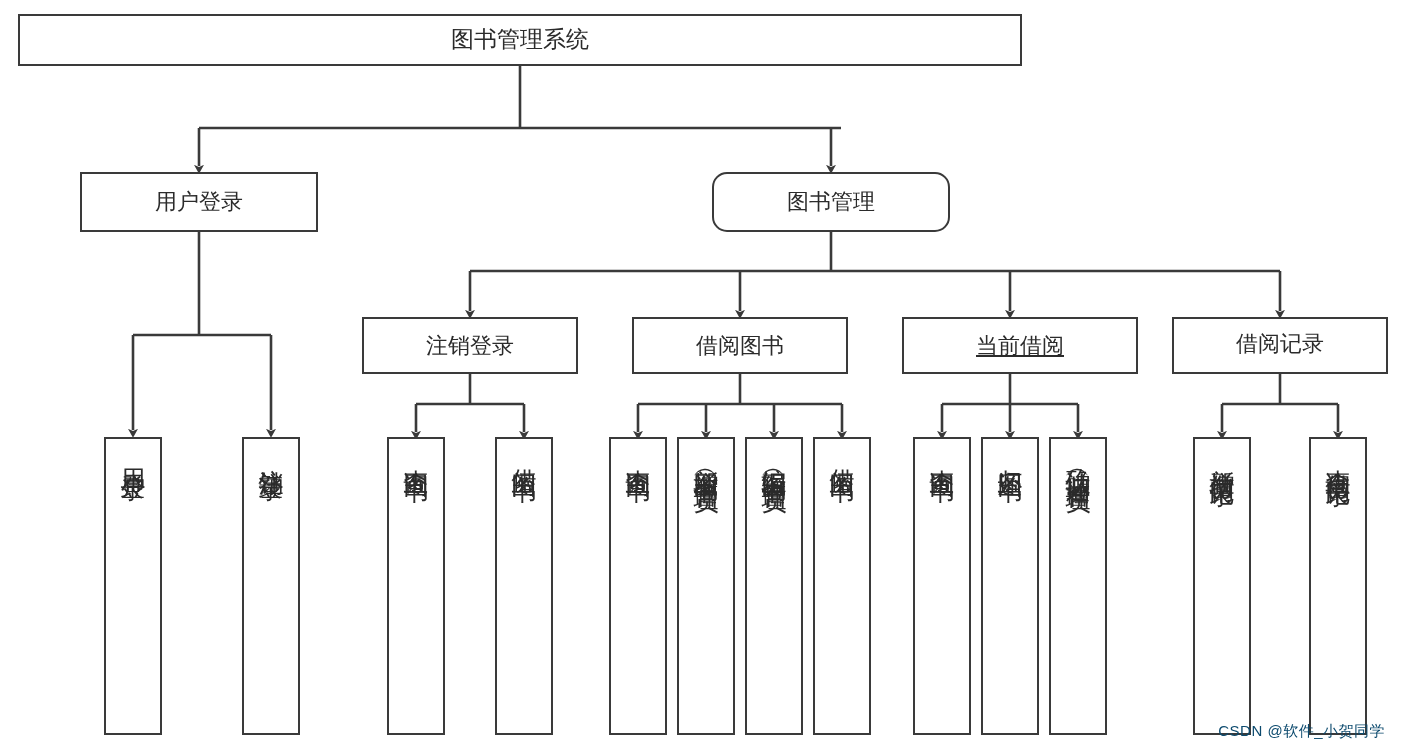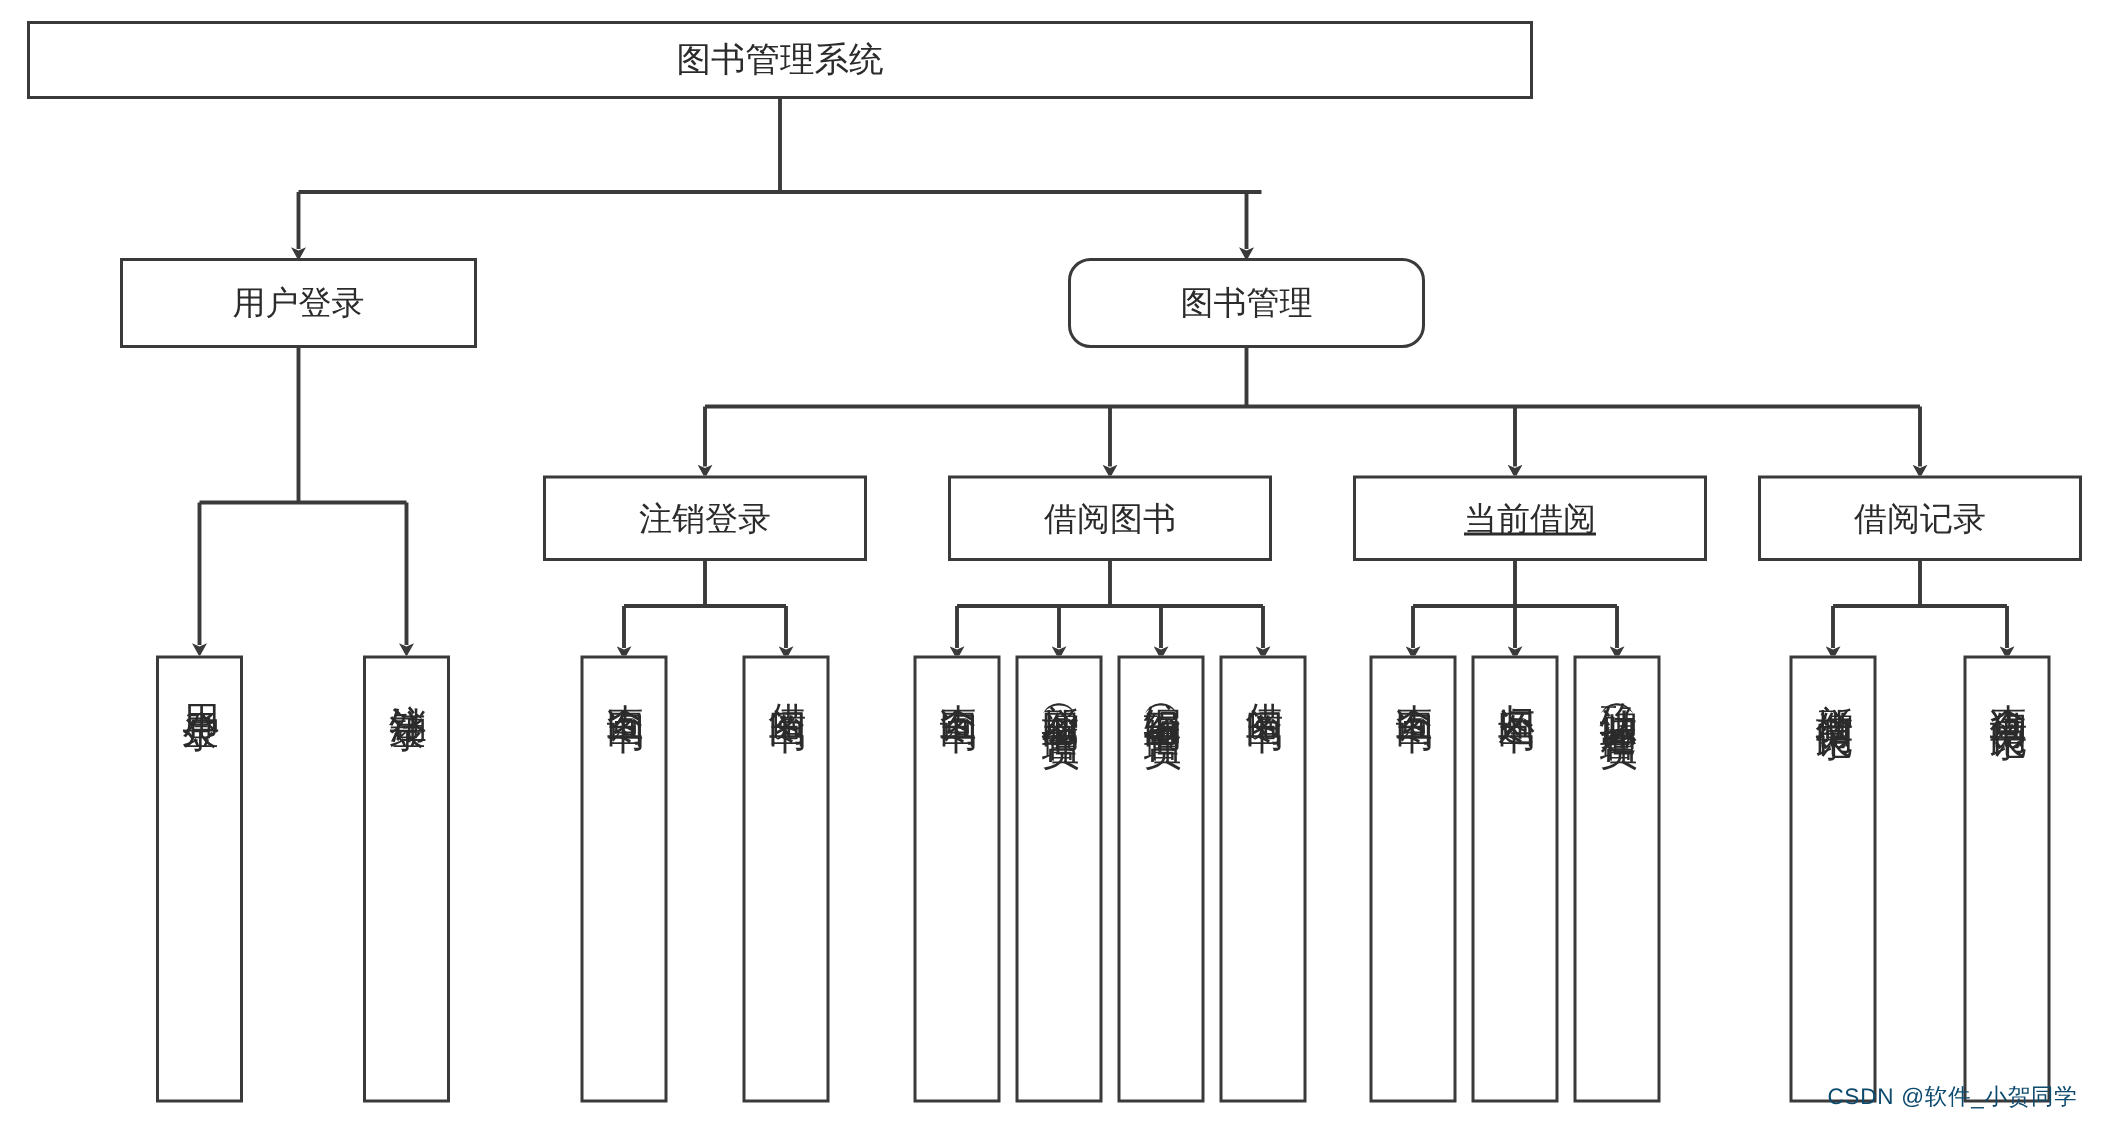--- a/index.html
+++ b/index.html
@@ -120,21 +120,21 @@
   </div>
 
   <div class="node-box h-node" style="left:632px;top:317px;width:216px;height:57px;">
     <span class="node-label">借阅图书</span>
   </div>
 
   <div class="node-box h-node" style="left:902px;top:317px;width:236px;height:57px;text-decoration:underline;">
     <span class="node-label">当前借阅</span>
   </div>
 
-  <div class="node-box h-node" style="left:1172px;top:317px;width:216px;height:57px;">
+  <div class="node-box h-node" style="left:1172px;top:317px;width:216px;height:57px;font-family:Liberation Mono, monospace;">
     <span class="node-label">借阅记录</span>
   </div>
 
   <div class="node-box v-node" style="left:104px;top:437px;width:58px;height:298px;">
     <span class="node-label">用户登录</span>
   </div>
   <div class="node-box v-node" style="left:242px;top:437px;width:58px;height:298px;">
     <span class="node-label">注销登录</span>
   </div>
 

